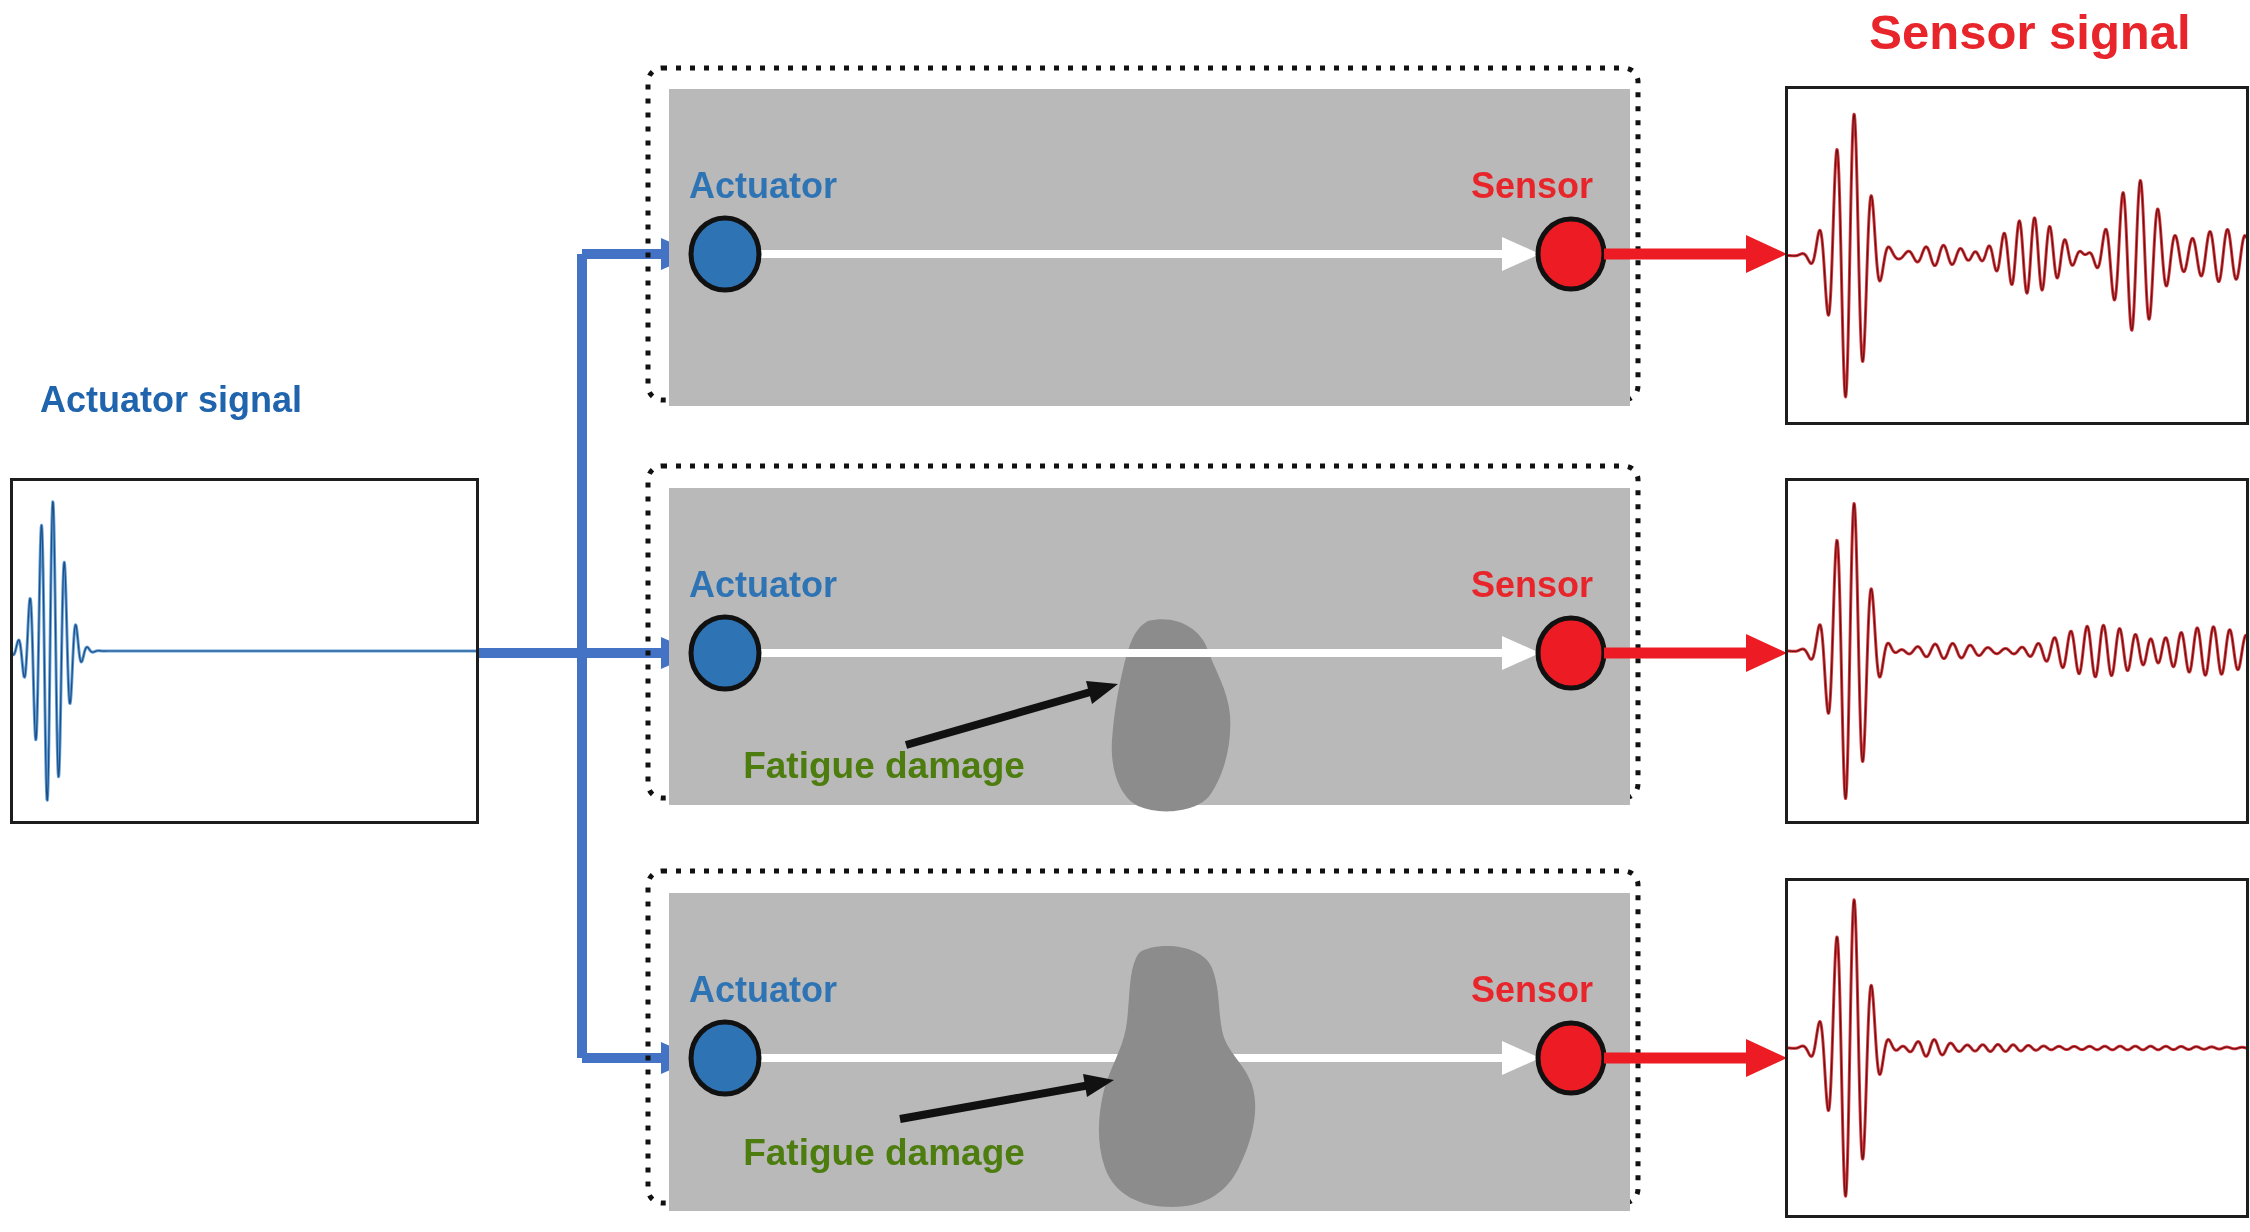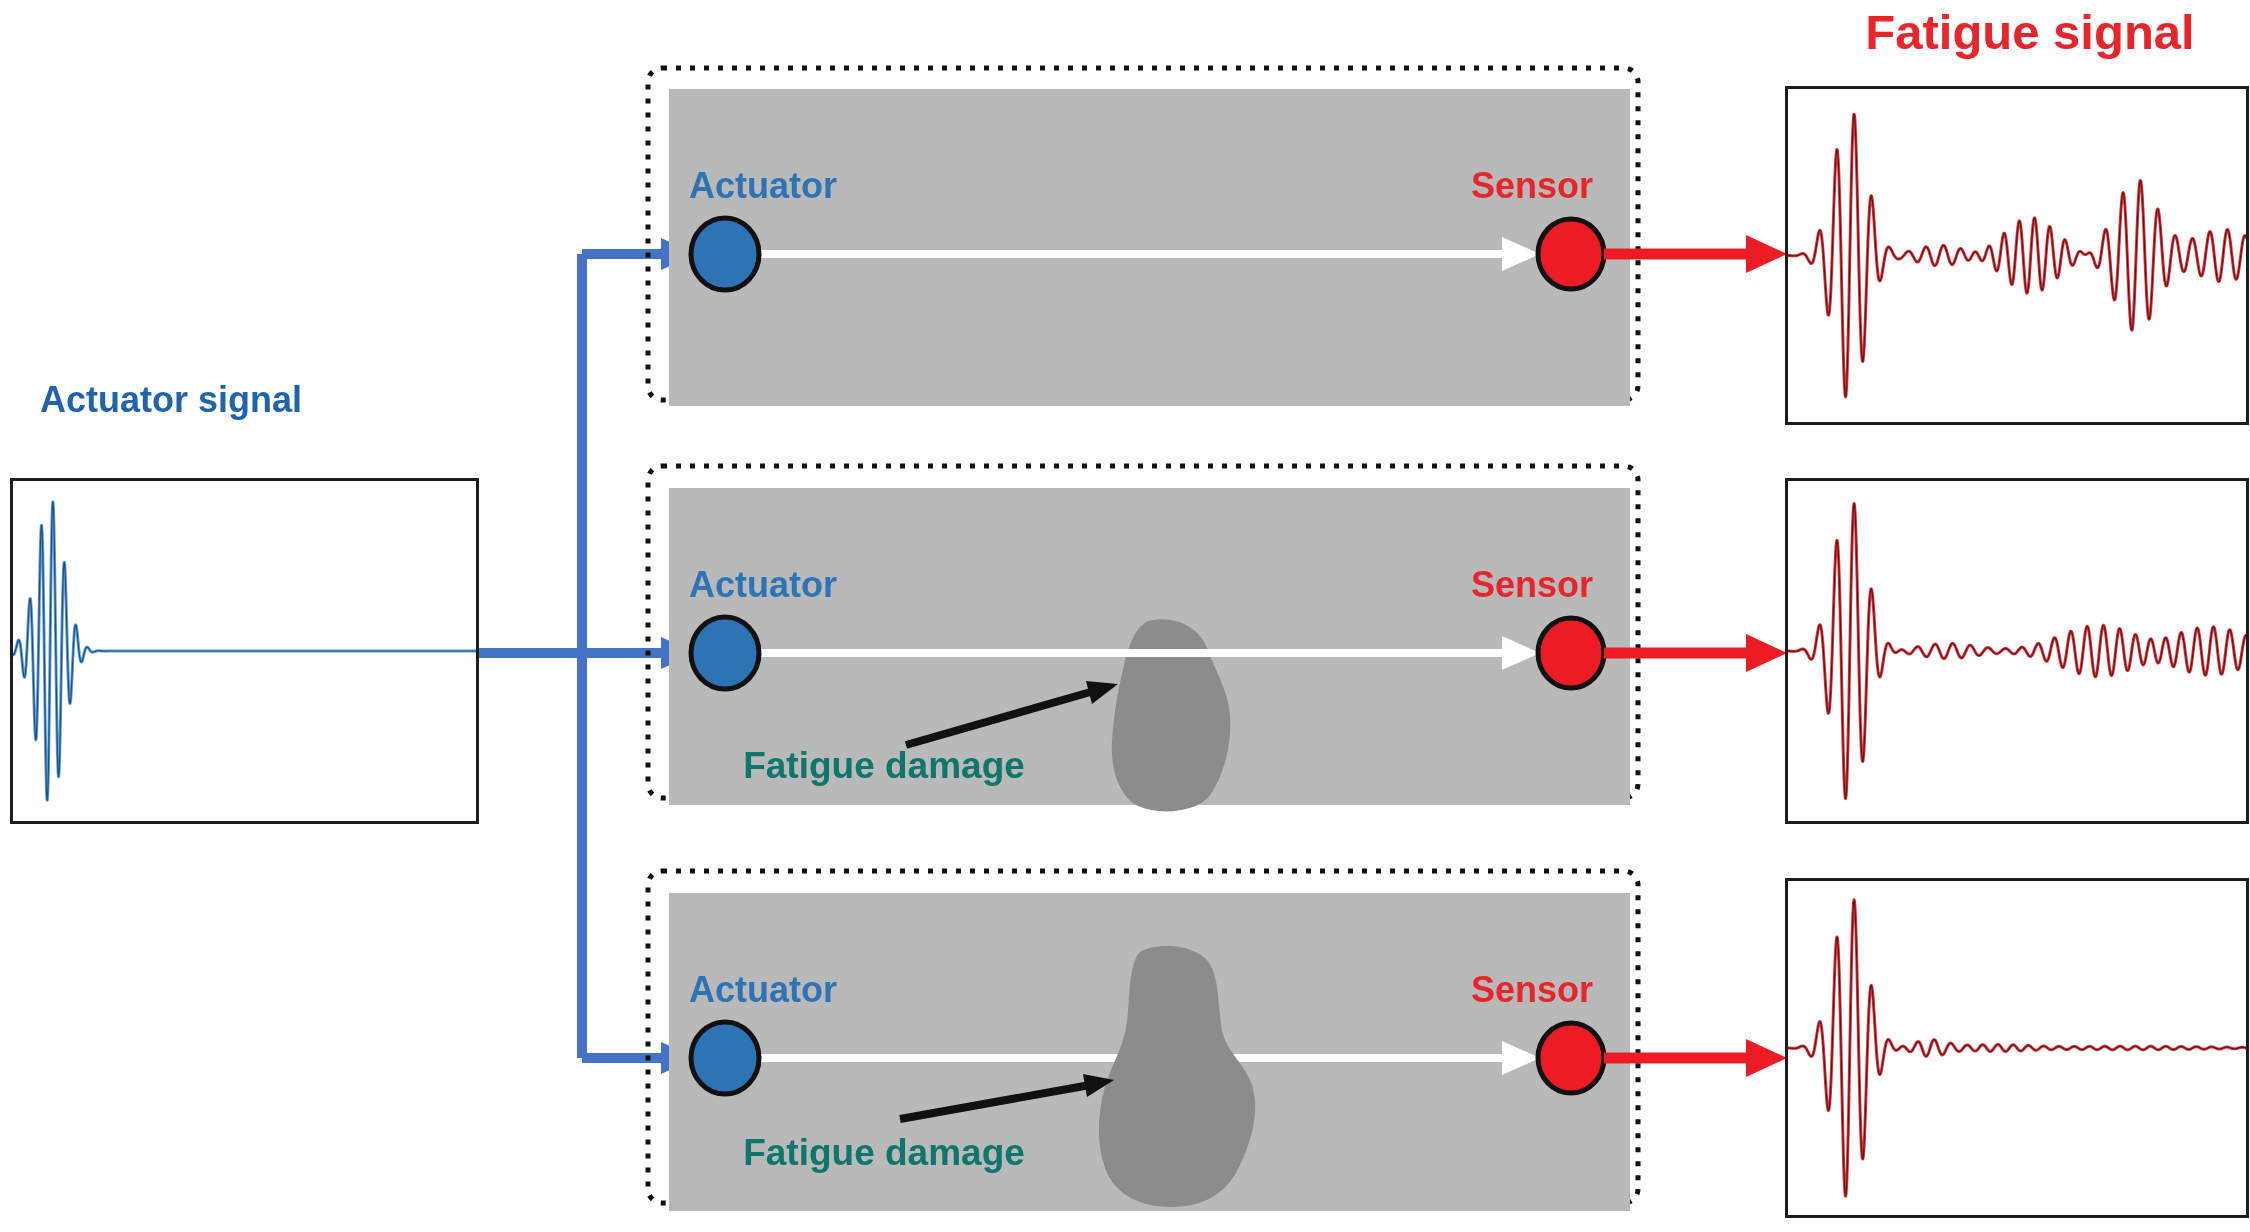--- a/index.html
+++ b/index.html
@@ -4,21 +4,21 @@
 <style>
   html,body{margin:0;padding:0;background:#ffffff;}
   body{font-family:"Liberation Sans", sans-serif;}
   .canvas{position:relative;width:2250px;height:1232px;background:#fff;overflow:hidden;}
   .overlay{position:absolute;left:0;top:0;width:2250px;height:1232px;}
   .lbl{position:absolute;font-weight:bold;line-height:1;white-space:nowrap;}
   .title-blue{color:#1f64ad;font-size:36px;}
   .title-red{color:#e8252b;font-size:49px;}
   .lbl-actuator{color:#2e74b5;font-size:36px;}
   .lbl-sensor{color:#e8252b;font-size:36px;width:200px;text-align:left;}
-  .lbl-damage{color:#0f766e;font-size:37px;width:380px;text-align:center;}
+  .lbl-damage{color:#4d7c0f;font-size:37px;width:380px;text-align:center;}
   .sigbox{position:absolute;background:#ffffff;border:3px solid #1d1d1d;}
   .sigbox svg{display:block;width:100%;height:100%;}
 </style>
 </head>
 <body>
 
 <div class="canvas">
 
   <svg class="overlay" viewBox="0 0 2250 1232">
 
@@ -73,21 +73,21 @@
       <line x1="1604" y1="254" x2="1750" y2="254" stroke="#ed1c24" stroke-width="11"></line>
       <polygon points="1787,254 1746,235 1746,273" fill="#ed1c24"></polygon>
       <line x1="1604" y1="653" x2="1750" y2="653" stroke="#ed1c24" stroke-width="11"></line>
       <polygon points="1787,653 1746,634 1746,672" fill="#ed1c24"></polygon>
       <line x1="1604" y1="1058" x2="1750" y2="1058" stroke="#ed1c24" stroke-width="11"></line>
       <polygon points="1787,1058 1746,1039 1746,1077" fill="#ed1c24"></polygon>
     </g>
   </svg>
 
   <div class="lbl title-blue" style="left:40px;top:382px;">Actuator signal</div>
-  <div class="lbl title-red" style="left:1830px;top:8px;width:400px;text-align:center;">Fatigue signal</div>
+  <div class="lbl title-red" style="left:1830px;top:8px;width:400px;text-align:center;">Sensor signal</div>
 
   <div class="lbl lbl-actuator" style="left:689px;top:168px;">Actuator</div>
   <div class="lbl lbl-sensor" style="left:1471px;top:168px;">Sensor</div>
 
   <div class="lbl lbl-actuator" style="left:689px;top:567px;">Actuator</div>
   <div class="lbl lbl-sensor" style="left:1471px;top:567px;">Sensor</div>
   <div class="lbl lbl-damage" style="left:694px;top:747px;">Fatigue damage</div>
 
   <div class="lbl lbl-actuator" style="left:689px;top:972px;">Actuator</div>
   <div class="lbl lbl-sensor" style="left:1471px;top:972px;">Sensor</div>

